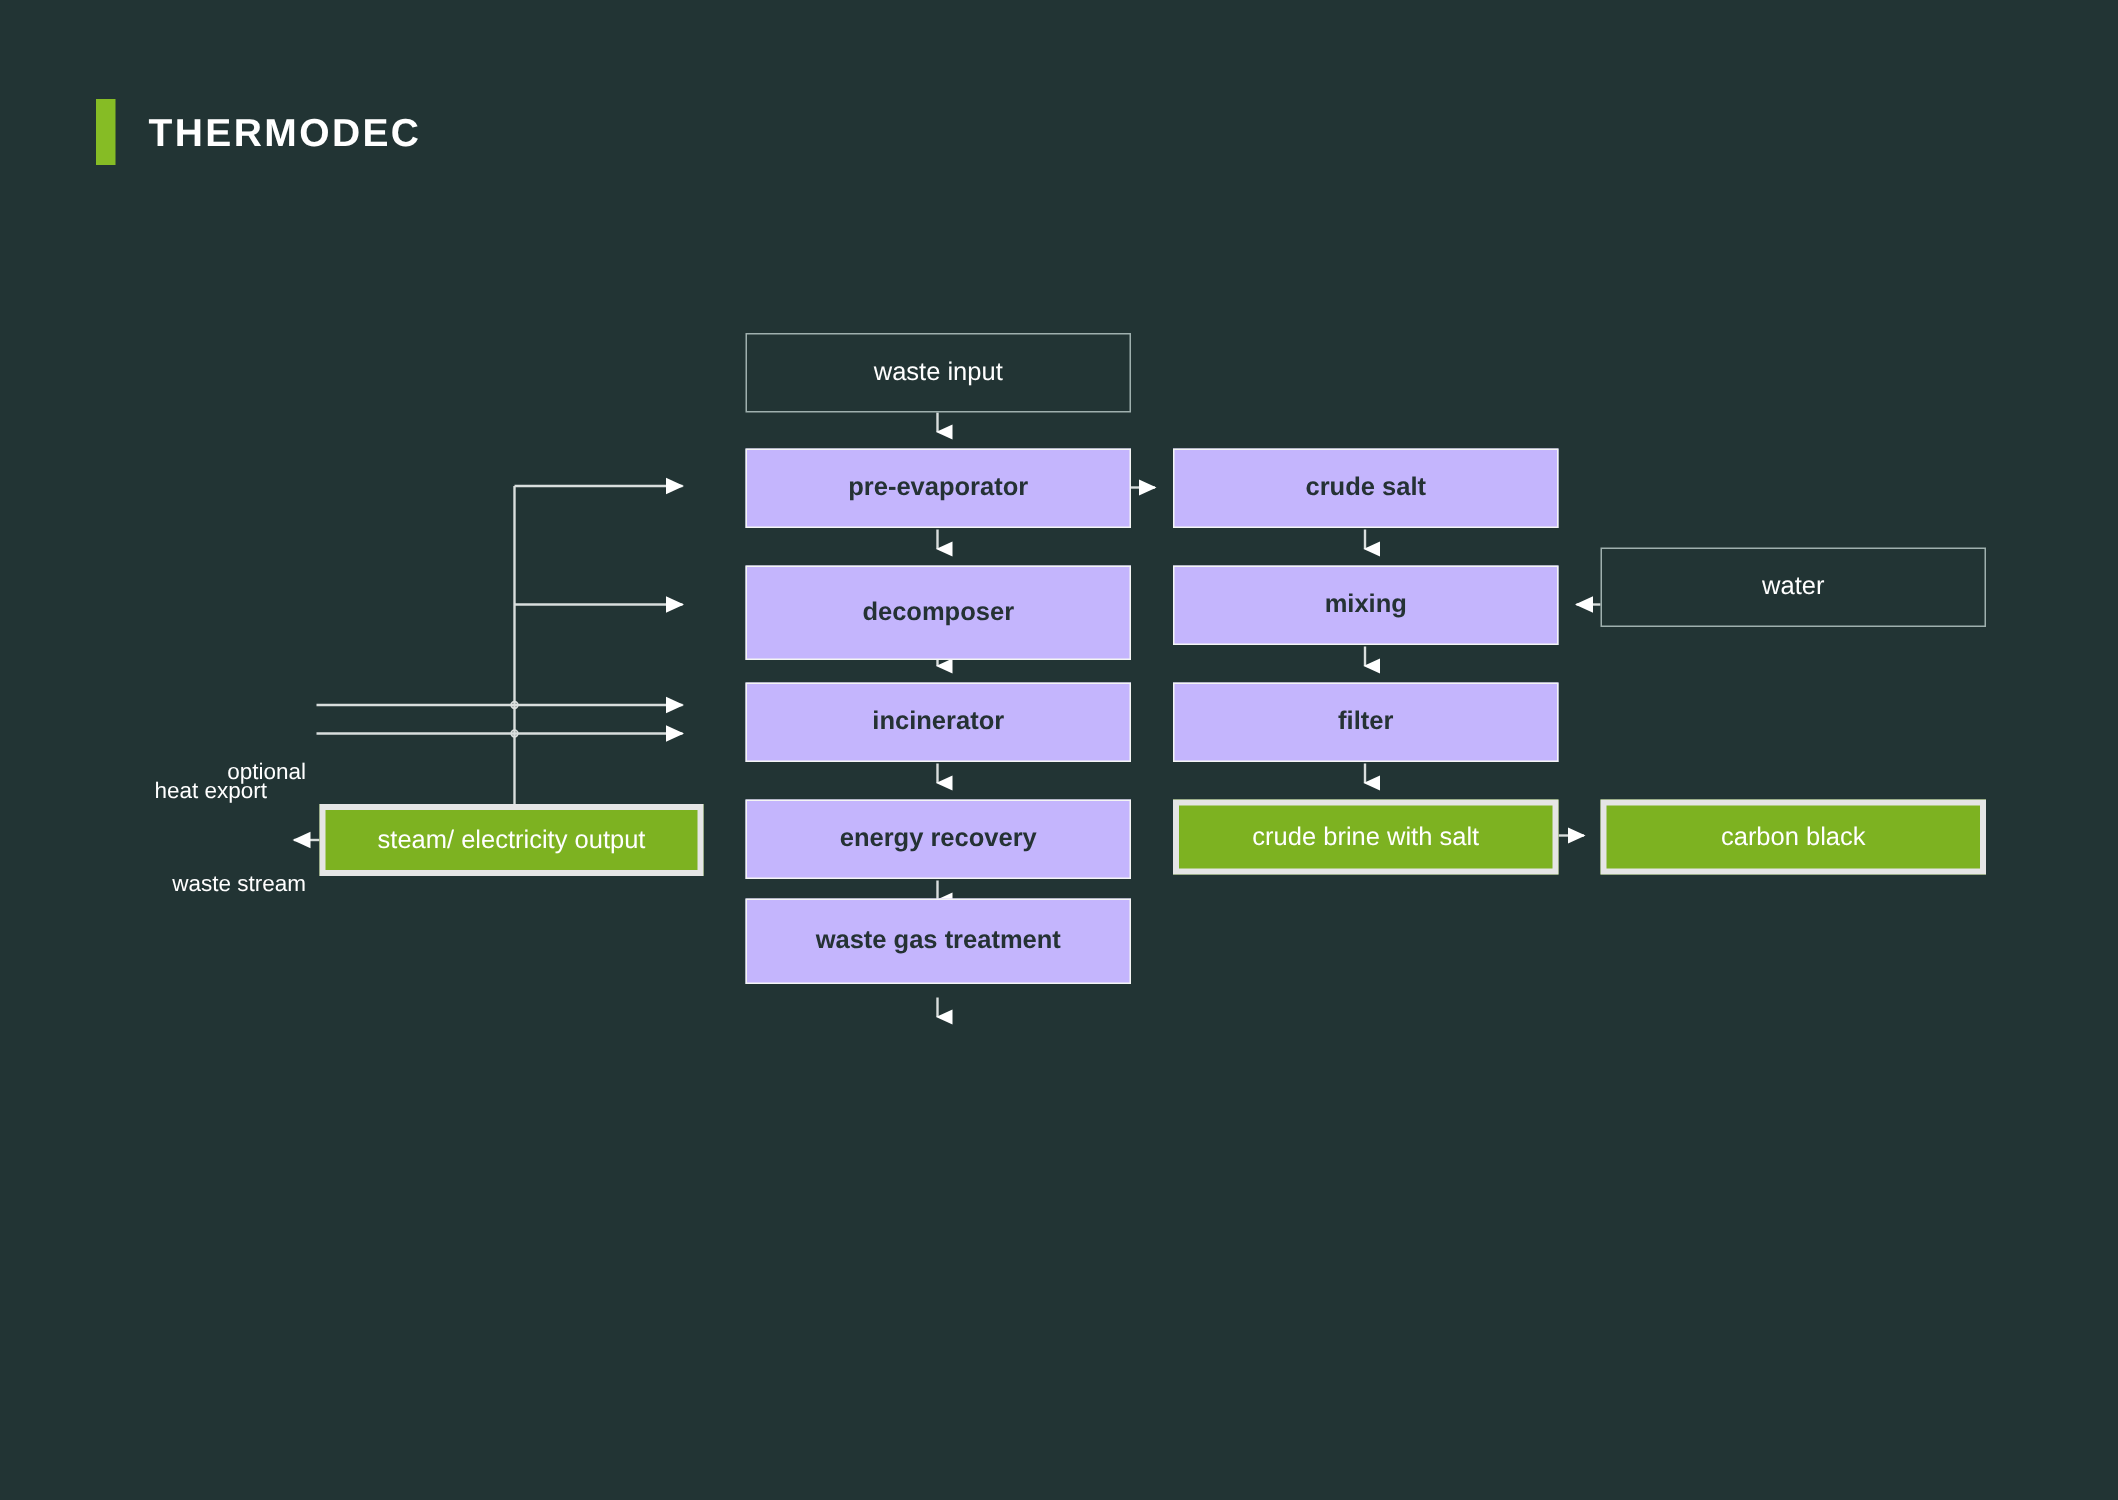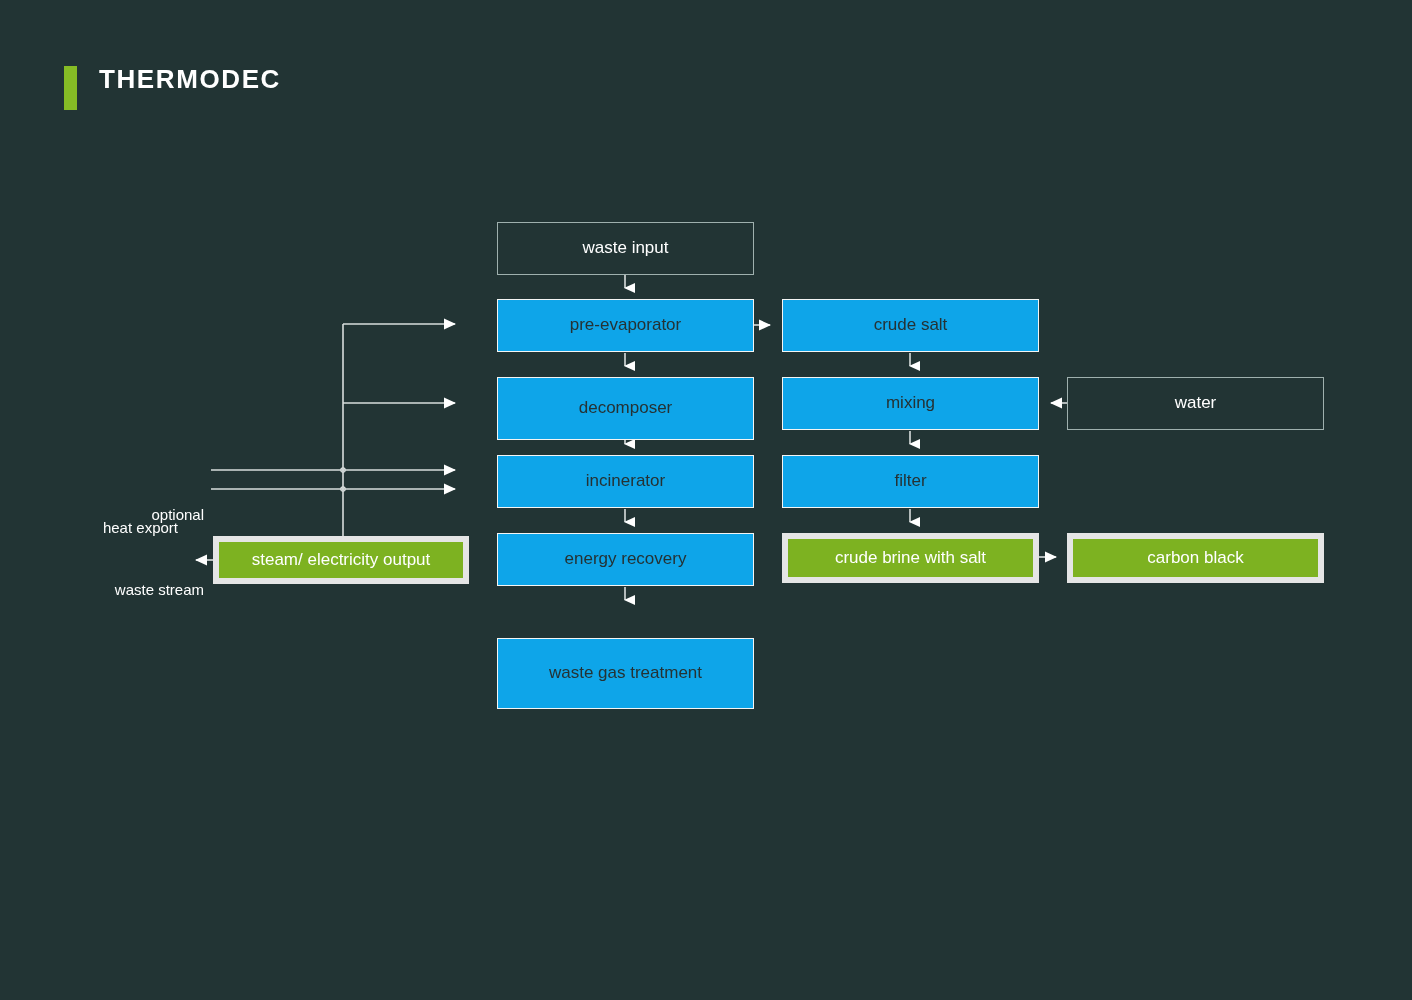--- a/index.html
+++ b/index.html
@@ -16,21 +16,21 @@
     font-family: "Liberation Sans", sans-serif;
     background: #223434;
   }
 
   
   #brand {
     position: absolute;
     left: 64px;
     top: 66px;
     display: flex;
-    align-items: flex-start;
+    align-items: center;
     height: 44px;
   }
   #brand .bar {
     width: 13px;
     height: 44px;
     background: #86bc25;
     margin-right: 22px;
   }
   #brand .wordmark {
     color: #ffffff;
@@ -65,28 +65,29 @@
     display: flex;
     align-items: center;
     justify-content: center;
     font-size: 17px;
     line-height: 1.1;
     text-align: center;
     white-space: nowrap;
     padding: 0 10px;
   }
   .node.fill-light {
-    background: #0ea5e9;
+    background: #c4b5fd;
     color: #253234;
     border: 1px solid #f4f5f4;
+    font-weight: bold;
   }
   .node.fill-green {
     background: #7db221;
     color: #ffffff;
-    border: 6px solid #e5e5e5;
+    border: 4px solid #e5e5e5;
   }
   .node.outline {
     background: transparent;
     color: #ffffff;
     border: 1px solid #9fb0ae;
   }
 
   
   .freelabel {
     position: absolute;
@@ -166,42 +167,42 @@
   </div>
 
   <div class="node fill-light" style="left:497px; top:533px; width:257px; height:53px;">
     <span>energy recovery</span>
   </div>
 
   <div class="node fill-light" style="left:497px; top:455px; width:257px; height:53px;">
     <span>incinerator</span>
   </div>
 
-  <div class="node fill-light" style="left:497px; top:638px; width:257px; height:71px;">
+  <div class="node fill-light" style="left:497px; top:599px; width:257px; height:57px;">
     <span>waste gas treatment</span>
   </div>
 
 
   <div class="node fill-light" style="left:782px; top:299px; width:257px; height:53px;">
     <span>crude salt</span>
   </div>
 
   <div class="node fill-light" style="left:782px; top:377px; width:257px; height:53px;">
     <span>mixing</span>
   </div>
 
   <div class="node fill-light" style="left:782px; top:455px; width:257px; height:53px;">
     <span>filter</span>
   </div>
 
   <div class="node fill-green" style="left:782px; top:533px; width:257px; height:50px;">
     <span>crude brine with salt</span>
   </div>
 
-  <div class="node outline" style="left:1067px; top:377px; width:257px; height:53px;">
+  <div class="node outline" style="left:1067px; top:365px; width:257px; height:53px;">
     <span>water</span>
   </div>
 
   <div class="node fill-green" style="left:1067px; top:533px; width:257px; height:50px;">
     <span>carbon black</span>
   </div>
 
   <div class="node fill-green" style="left:213px; top:536px; width:256px; height:48px;">
     <span>steam/ electricity output</span>
   </div>

